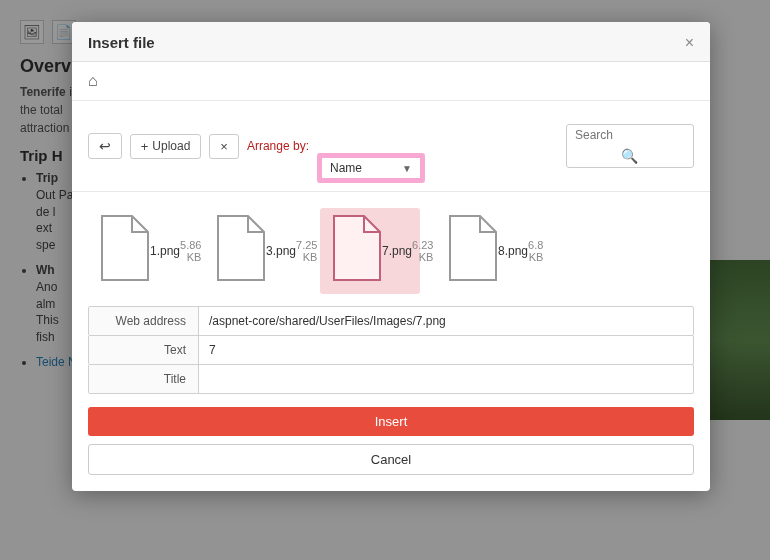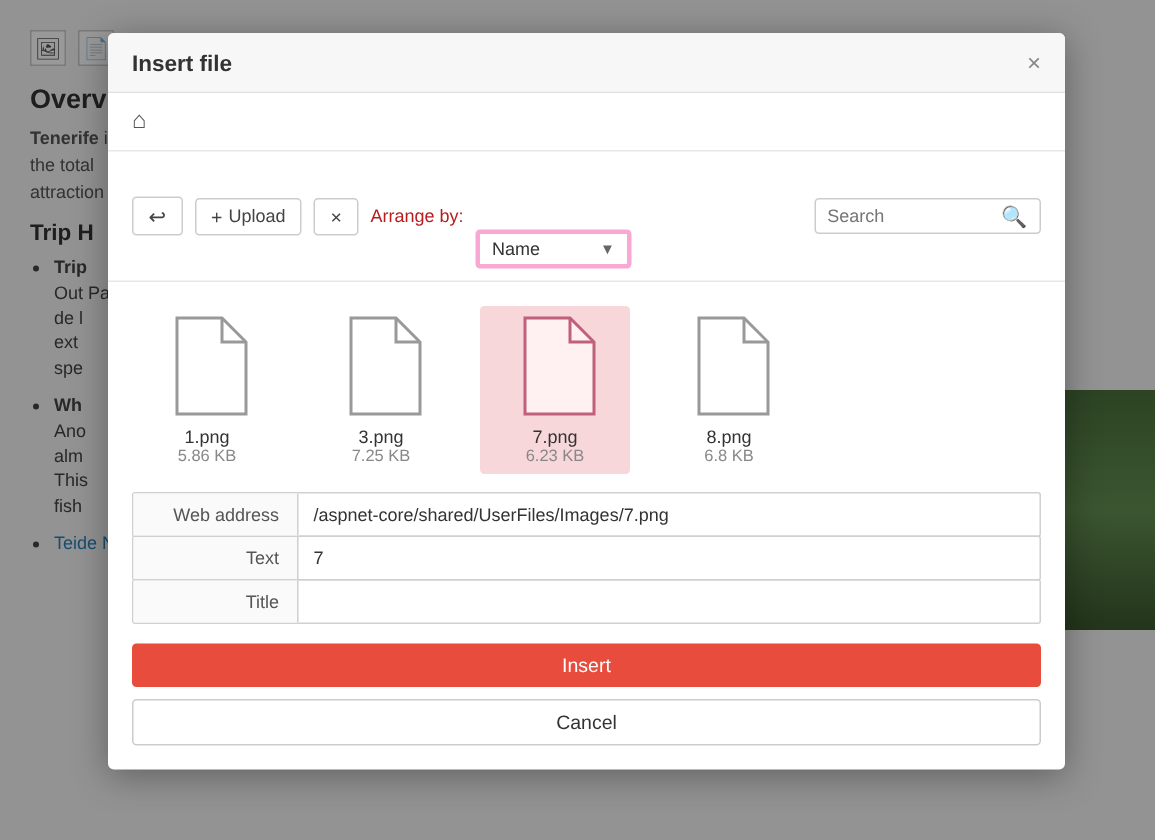--- a/index.html
+++ b/index.html
@@ -120,59 +120,60 @@
       color: #444;
     }
     .toolbar-btn .btn-icon { font-size: 13px; }
     .arrange-label {
       font-size: 12px;
       color: #b91c1c;
     }
     .arrange-select {
       display: flex;
       align-items: center;
-      border: 3px solid #f9a8d4;
+      border: 5px solid #f9a8d4;
       border-radius: 3px;
       padding: 3px 8px;
       background: #fff;
       cursor: pointer;
       gap: 40px;
       font-size: 12px;
       color: #333;
       margin-top: 44px;
     }
     .arrange-select .chevron { font-size: 10px; color: #666; }
     .search-box {
       display: flex;
       align-items: center;
       border: 1px solid #ccc;
       border-radius: 3px;
       padding: 3px 8px;
       background: #fff;
       margin-left: auto;
       gap: 6px;
+      flex-direction: column;
     }
     .search-input {
       border: none;
       outline: none;
       font-size: 12px;
       color: #888;
       width: 110px;
     }
     .search-icon { font-size: 14px; color: #5b9bd5; }
 
     
     .file-grid {
       display: flex;
       gap: 16px;
       padding: 16px 16px 12px 16px;
     }
     .file-item {
       display: flex;
-      flex-direction: column;
+      flex-direction: row;
       align-items: center;
       width: 100px;
       cursor: pointer;
       padding: 6px;
       border-radius: 3px;
     }
     .file-item.selected {
       background: #f8d7da;
     }
     .file-icon {

